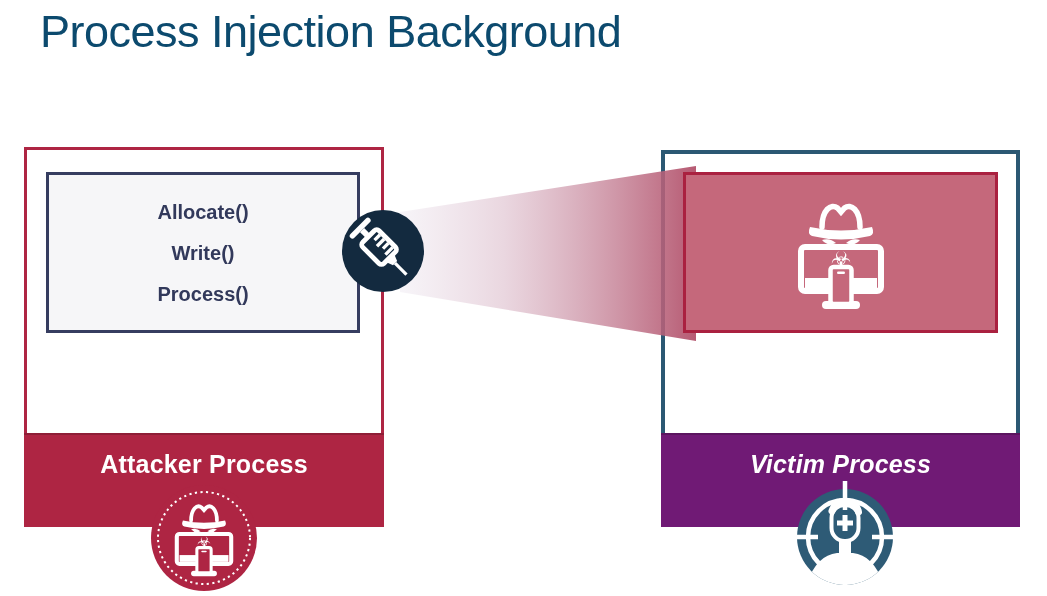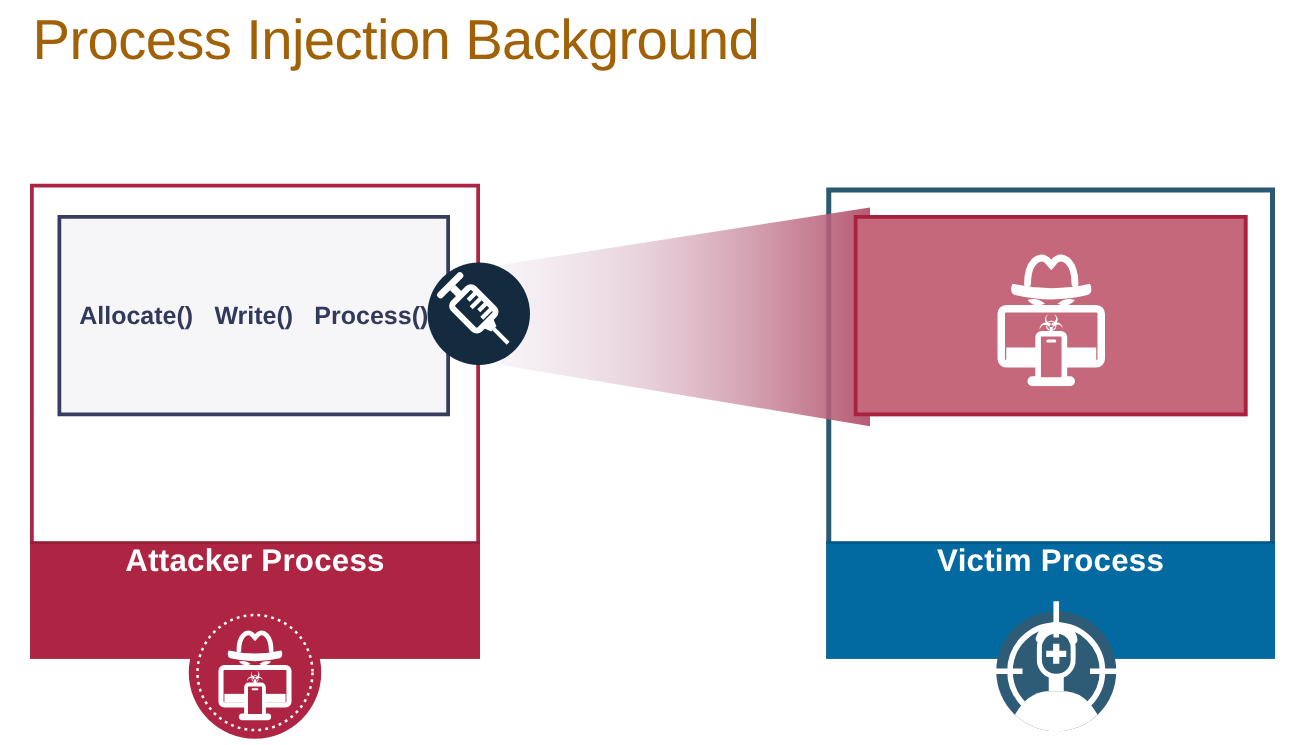--- a/index.html
+++ b/index.html
@@ -1,43 +1,43 @@
 <!DOCTYPE html>
 <html><head>
 <meta charset="utf-8">
 <style>
   html,body{margin:0;padding:0;background:#fff;}
   .canvas{
     position:relative;width:1047px;height:596px;background:#ffffff;
     font-family:"Liberation Sans",sans-serif;overflow:hidden;
   }
   .title{
-    position:absolute;left:26px;top:6px;
-    font-size:45px;font-weight:400;letter-spacing:-.5px;color:#a16207;
+    position:absolute;left:40px;top:6px;
+    font-size:45px;font-weight:400;letter-spacing:-.5px;color:#0c4a6e;
   }
   
   .attacker-box{
     position:absolute;left:24px;top:147px;width:360px;height:380px;
     box-sizing:border-box;border:3px solid #AE2543;background:#fff;z-index:2;
   }
   .api-box{
     position:absolute;left:19px;top:22px;width:314px;height:161px;
     box-sizing:border-box;border:3px solid #363D60;background:#F6F6F8;
-    display:flex;flex-direction:row;justify-content:center;align-items:center;gap:17px;
+    display:flex;flex-direction:column;justify-content:center;align-items:center;gap:17px;
   }
   .api-call{font-size:20px;font-weight:bold;color:#32395B;line-height:24px;}
   .banner{
     position:absolute;left:-3px;right:-3px;bottom:-3px;height:94px;
     display:flex;justify-content:center;align-items:flex-start;
-    box-sizing:border-box;
+    padding-top:15px;box-sizing:border-box;
     font-size:25px;font-weight:bold;color:#ffffff;letter-spacing:.2px;
     border-top:2px solid rgba(0,0,0,.18);
   }
   .banner.red{background:#AE2543;}
-  .banner.blue{background:#0369a1;left:-4px;right:-4px;bottom:-4px;}
+  .banner.blue{background:#701a75;left:-4px;right:-4px;bottom:-4px;font-style:italic;}
   
   .victim-box{
     position:absolute;left:661px;top:150px;width:359px;height:377px;
     box-sizing:border-box;border:4px solid #2B5873;background:#fff;z-index:2;
   }
   .payload-box{
     position:absolute;left:683px;top:172px;width:315px;height:161px;
     box-sizing:border-box;border:3px solid #AA2140;background:#C5687B;
     display:flex;justify-content:center;align-items:center;z-index:4;
   }

